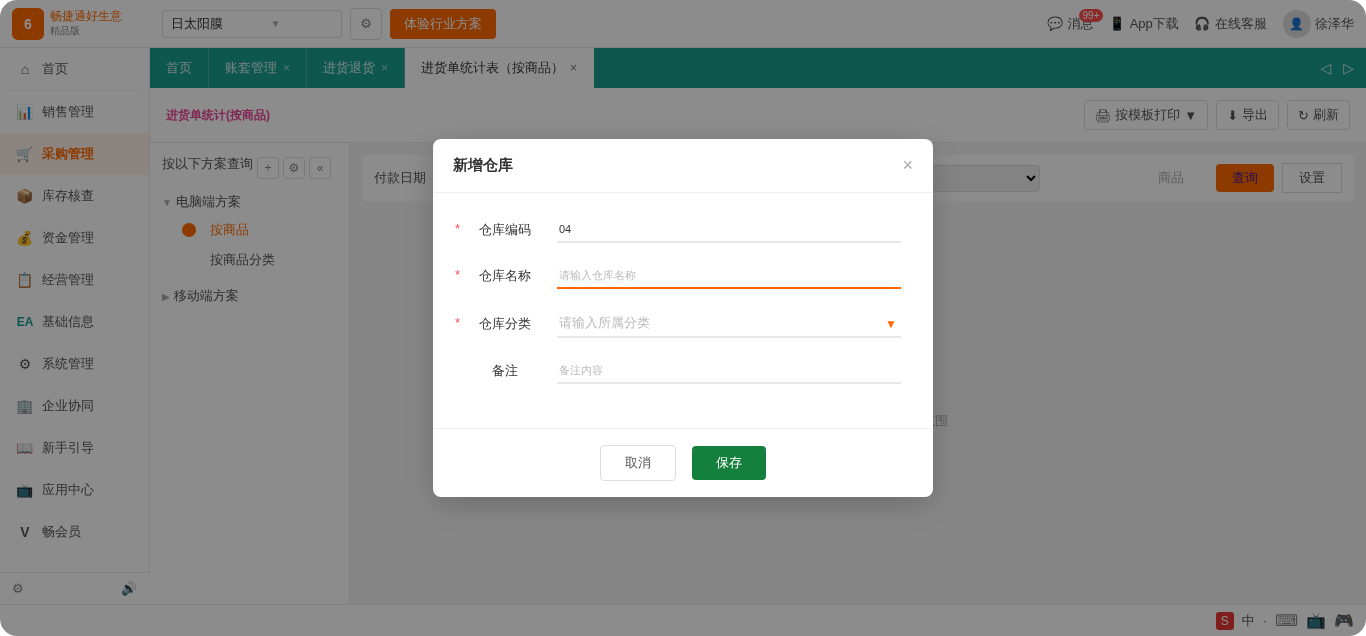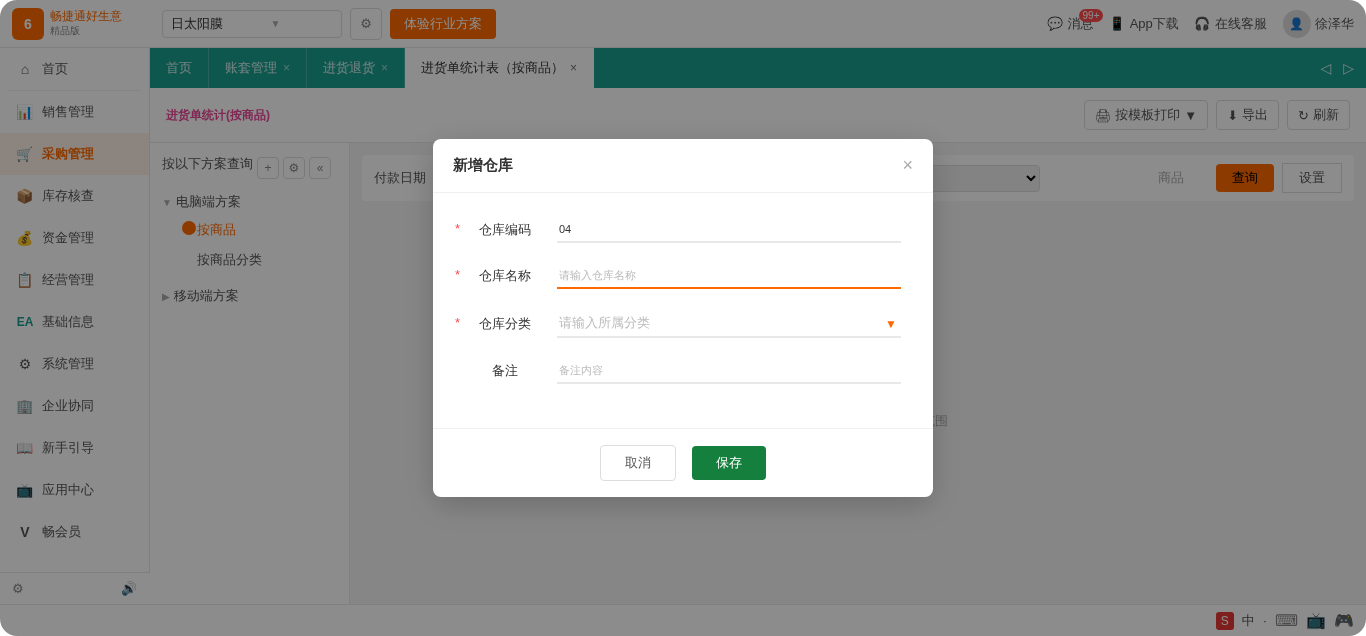--- a/index.html
+++ b/index.html
@@ -150,21 +150,21 @@
       width: 200px;
       background: #fff;
       border-right: 1px solid #e8e8e8;
       padding: 12px;
       font-size: 13px;
     }
     .filter-title { color: #555; margin-bottom: 8px; }
     .filter-section { margin-bottom: 8px; }
     .filter-section-header { display: flex; align-items: center; gap: 4px; color: #555; padding: 4px 0; }
     .filter-section-header .arrow { font-size: 10px; color: #aaa; }
-    .filter-sub-item { padding: 6px 8px 6px 20px; cursor: pointer; color: #555; display: flex; align-items: flex-start; gap: 1px; }
+    .filter-sub-item { padding: 6px 8px 6px 20px; cursor: pointer; color: #555; display: flex; align-items: center; gap: 14px; }
     .filter-sub-item.active { color: #ff6a00; }
     .filter-sub-item .orange-dot { width: 14px; height: 14px; background: #ff6a00; border-radius: 50%; display: flex; align-items: center; justify-content: center; }
 
     .data-panel {
       flex: 1;
       padding: 12px;
       overflow: auto;
       position: relative;
     }
     .empty-state {
@@ -181,21 +181,21 @@
     .filter-label { color: #555; white-space: nowrap; }
     .filter-input {
       border: 1px solid #ddd; border-radius: 4px; padding: 4px 8px;
       font-size: 13px; width: 160px;
     }
     .filter-select {
       border: 1px solid #ddd; border-radius: 4px; padding: 4px 8px;
       font-size: 13px; min-width: 120px;
     }
     .query-btn {
-      background: #ff6a00; color: #000000; border: none; border-radius: 4px;
+      background: #ff6a00; color: #4c1d95; border: none; border-radius: 4px;
       padding: 5px 16px; cursor: pointer; font-size: 13px;
     }
     .set-btn {
       background: #fff; color: #555; border: 1px solid #ddd; border-radius: 0;
       padding: 5px 16px; cursor: pointer; font-size: 13px;
     }
 
     
     .bottom-bar {
       position: fixed;

